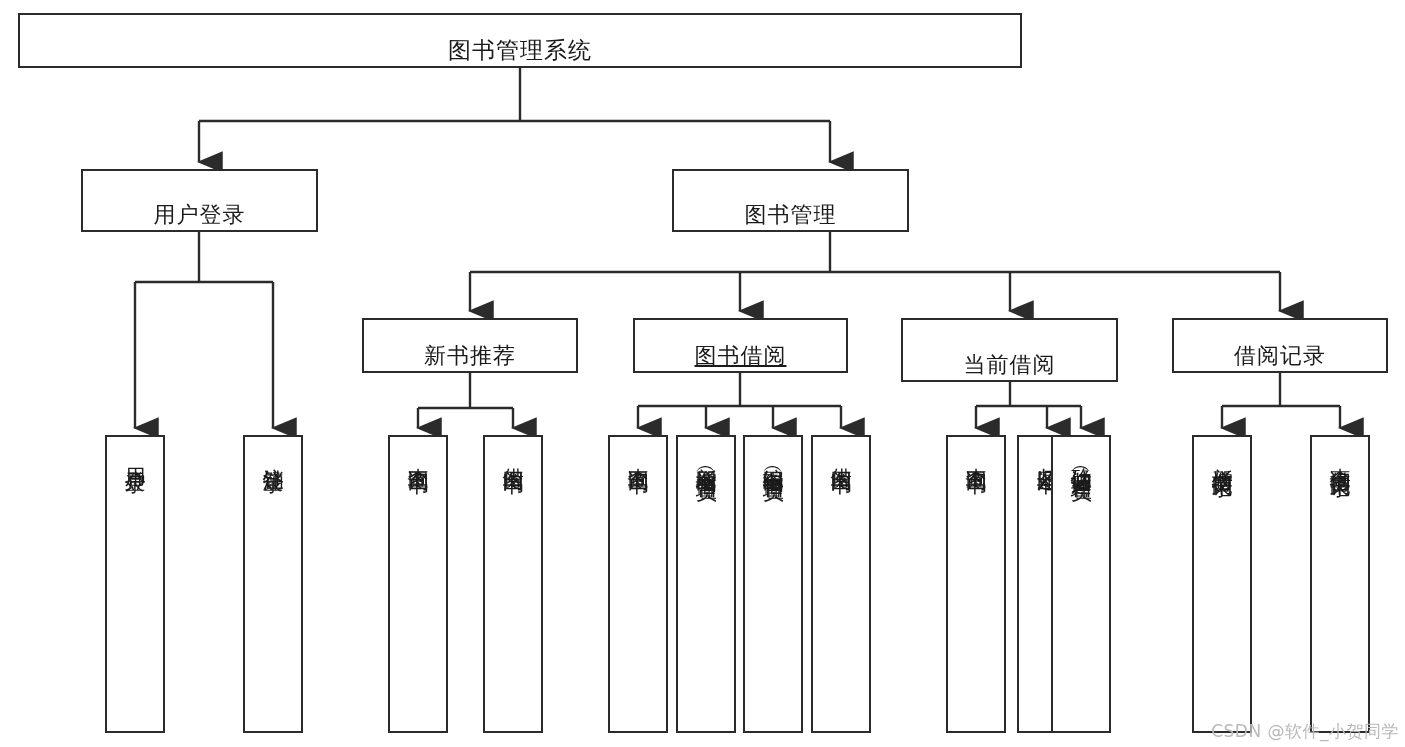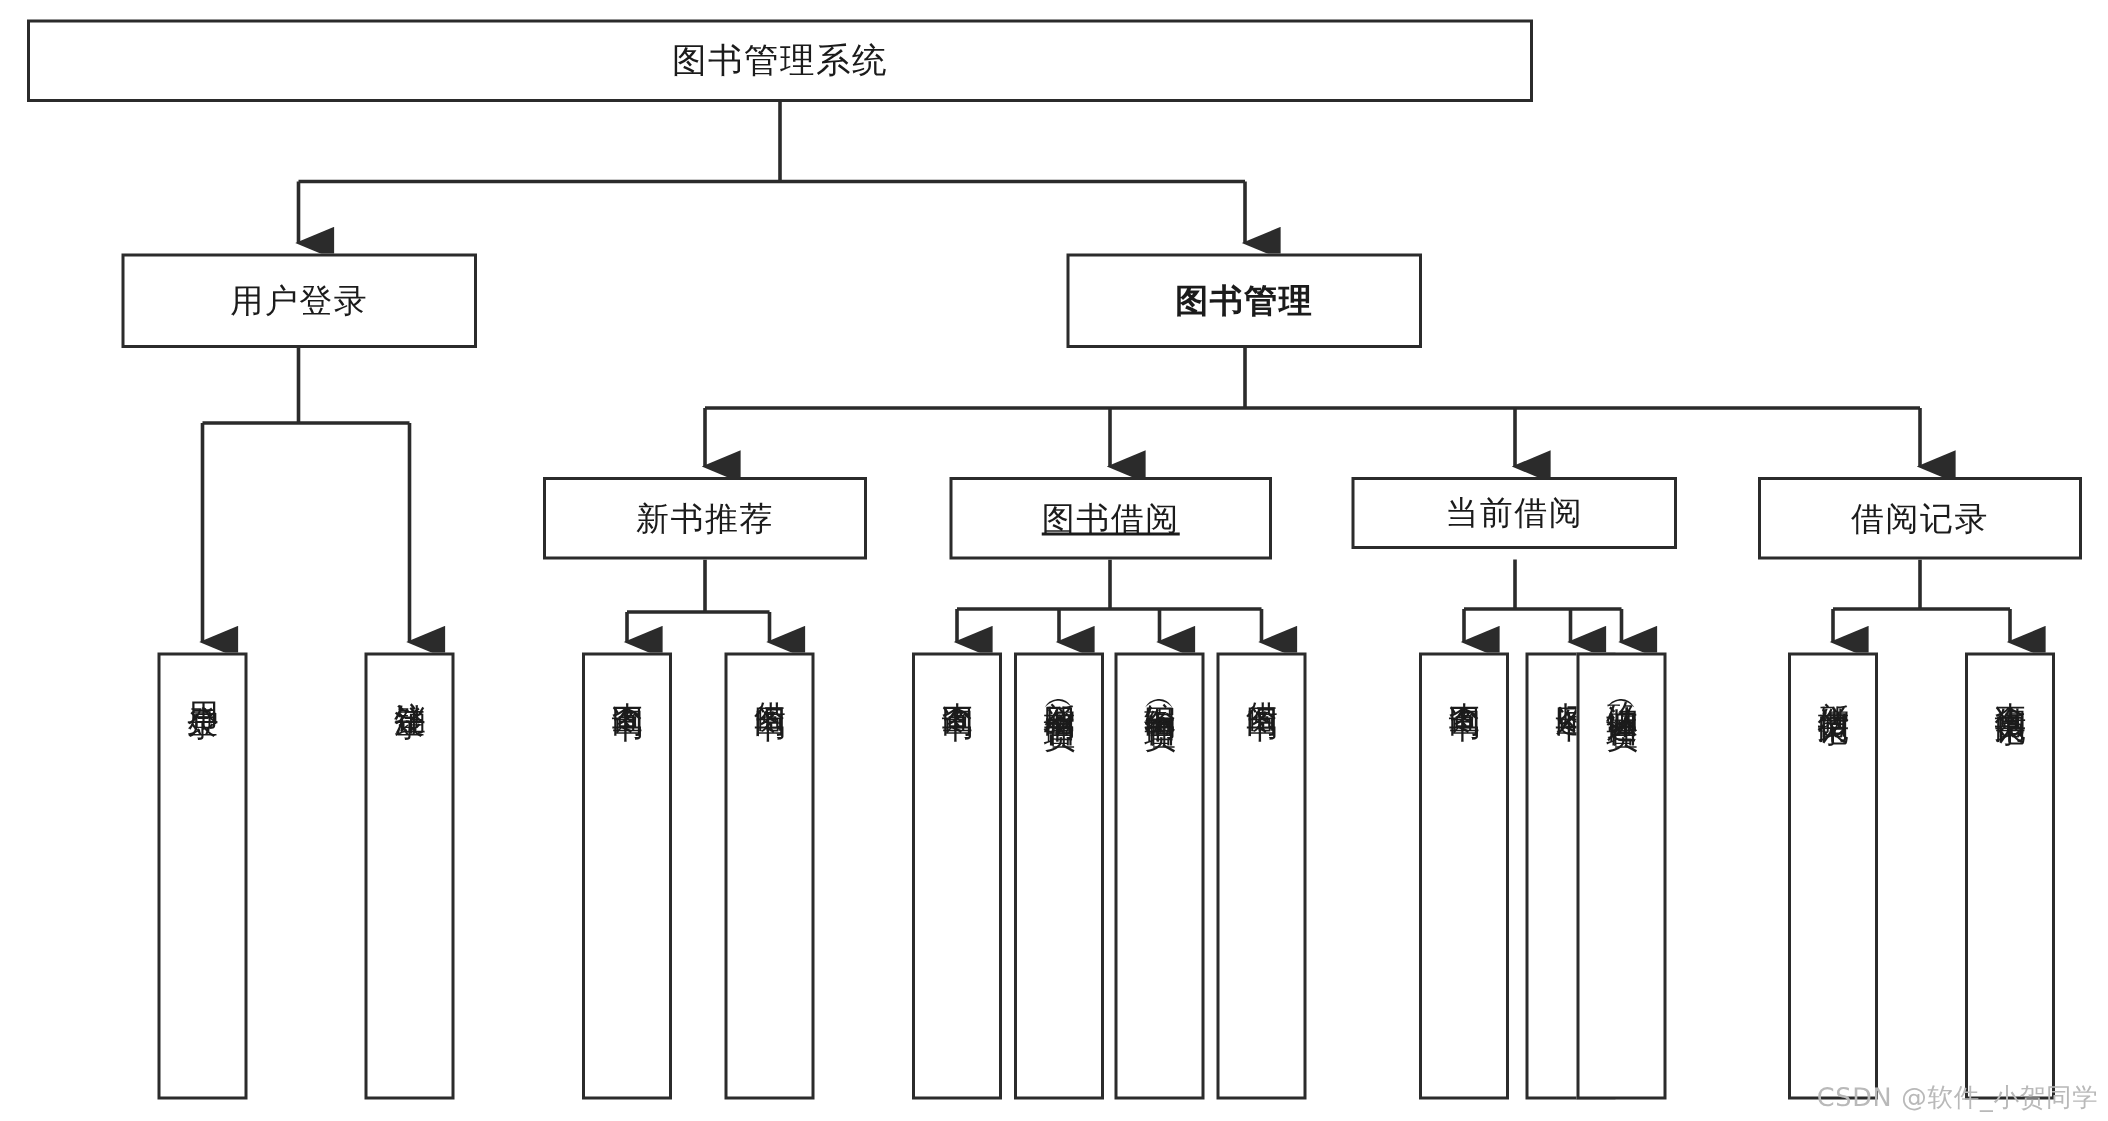--- a/index.html
+++ b/index.html
@@ -2,21 +2,21 @@
 <html><head>
 <meta charset="utf-8">
 <style>
   html,body{margin:0;padding:0;background:#ffffff;}
   body{width:1405px;height:747px;overflow:hidden;
        font-family:"DejaVu Sans","Liberation Sans",sans-serif;}
   #stage{position:relative;width:1405px;height:747px;background:#fff;}
   #edges{position:absolute;left:0;top:0;width:1405px;height:747px;}
 
   .node{position:absolute;box-sizing:border-box;background:#ffffff;
-        border:2px solid #2b2b2b;display:flex;align-items:center;
+        border:2px solid #2b2b2b;display:flex;align-items:flex-end;
         justify-content:center;color:#1b1b1b;}
   .node.h{font-size:22px;letter-spacing:1px;}
   .node.root{font-size:23px;}
   .node.leaf{font-size:21px;padding:14px 2px 6px 2px;
              align-items:flex-start;justify-content:center;}
   .vtext{writing-mode:vertical-rl;text-orientation:upright;
          line-height:1.08;letter-spacing:2px;white-space:nowrap;
          display:block;}
   .wm{position:absolute;right:6px;bottom:4px;color:#b9b9b9;
       font-size:17px;letter-spacing:.5px;white-space:nowrap;text-align:right;}
@@ -76,31 +76,31 @@
     </g>
   </svg>
 
   <div class="node h root" style="left:18px;top:13px;width:1004px;height:55px;">
     <span>图书管理系统</span>
   </div>
 
   <div class="node h" style="left:81px;top:169px;width:237px;height:63px;">
     <span>用户登录</span>
   </div>
-  <div class="node h" style="left:711px;top:169px;width:237px;height:63px;font-weight:bold;">
+  <div class="node h" style="left:672px;top:169px;width:237px;height:63px;">
     <span>图书管理</span>
   </div>
 
   <div class="node h" style="left:362px;top:318px;width:216px;height:55px;">
     <span>新书推荐</span>
   </div>
   <div class="node h" style="left:633px;top:318px;width:215px;height:55px;text-decoration:underline;">
     <span>图书借阅</span>
   </div>
-  <div class="node h" style="left:901px;top:318px;width:217px;height:48px;">
+  <div class="node h" style="left:901px;top:318px;width:217px;height:64px;">
     <span>当前借阅</span>
   </div>
   <div class="node h" style="left:1172px;top:318px;width:216px;height:55px;">
     <span>借阅记录</span>
   </div>
 
   <div class="node leaf" style="left:105px;top:435px;width:60px;height:298px;">
     <span class="vtext">用户登录</span>
   </div>
   <div class="node leaf" style="left:243px;top:435px;width:60px;height:298px;">

